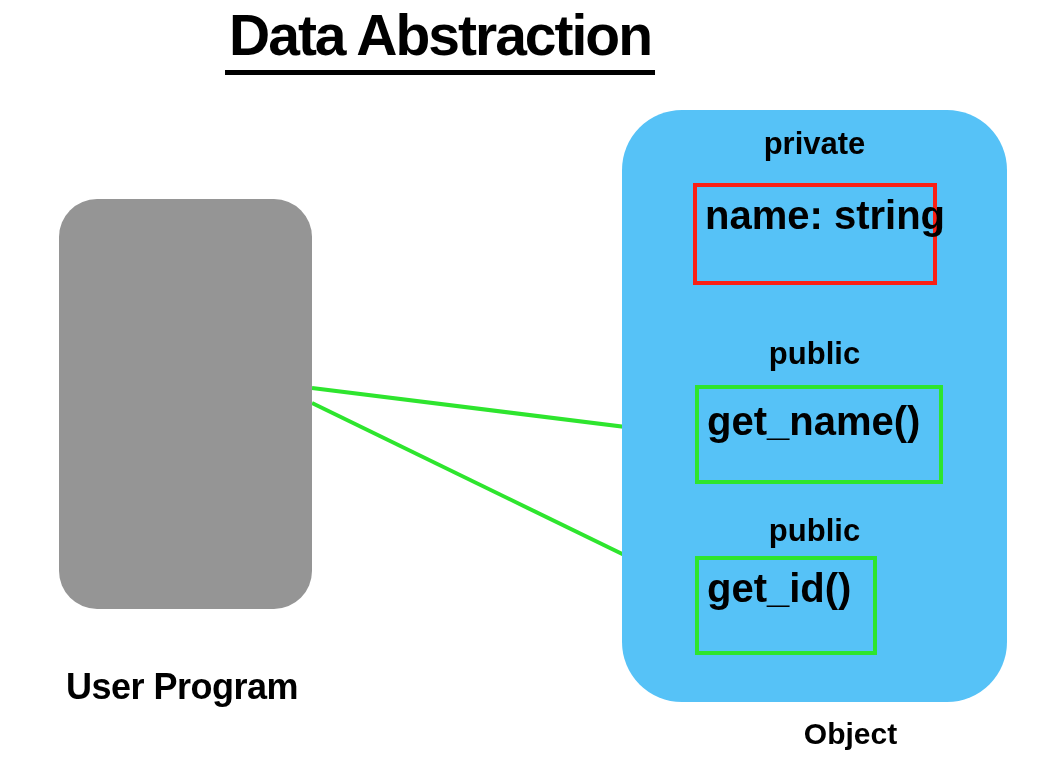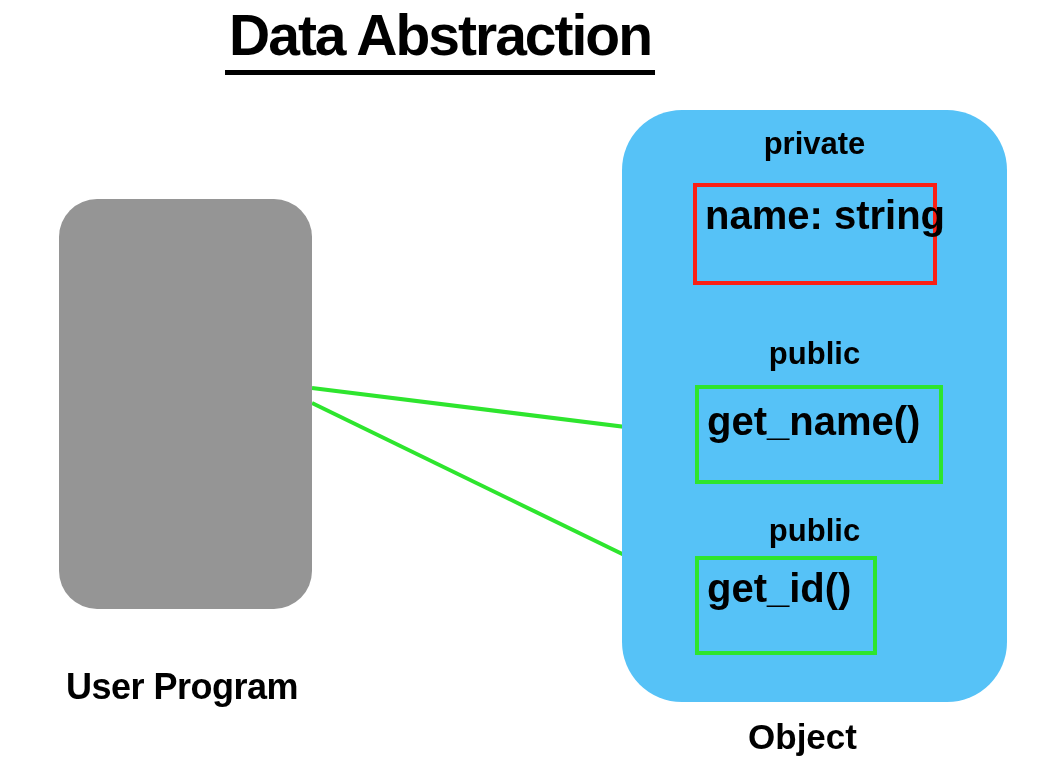--- a/index.html
+++ b/index.html
@@ -70,25 +70,25 @@
     position: absolute;
     left: 622px;
     top: 110px;
     width: 385px;
     height: 592px;
     background: var(--object-fill, #56c2f7);
     border-radius: 60px;
   }
   .object-label {
     position: absolute;
-    left: 610px;
+    left: 658px;
     top: 717px;
     width: 385px;
     text-align: center;
-    font-size: 35px;
+    font-size: 30px;
     font-weight: bold;
     white-space: nowrap;
   }
   .access-label {
     position: absolute;
     left: 0;
     width: 100%;
     text-align: center;
     font-size: 31px;
     font-weight: bold;

